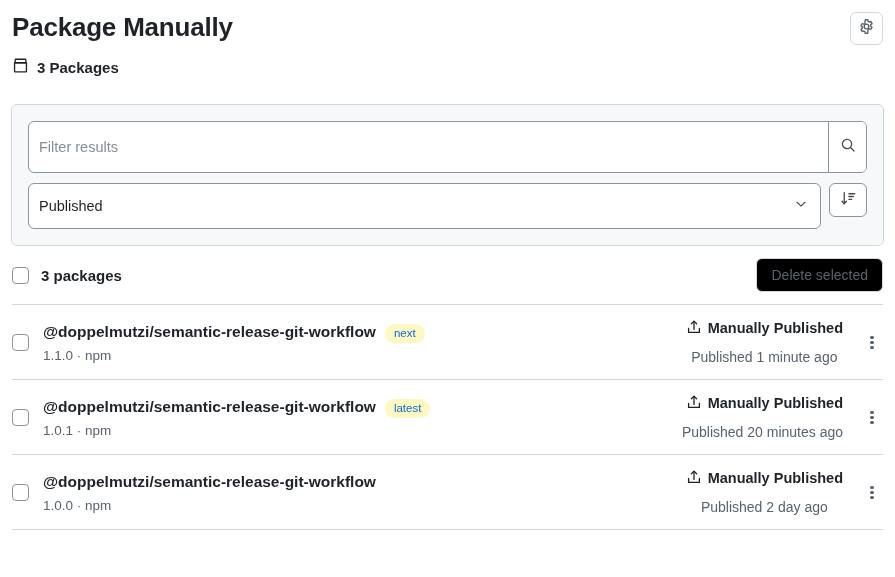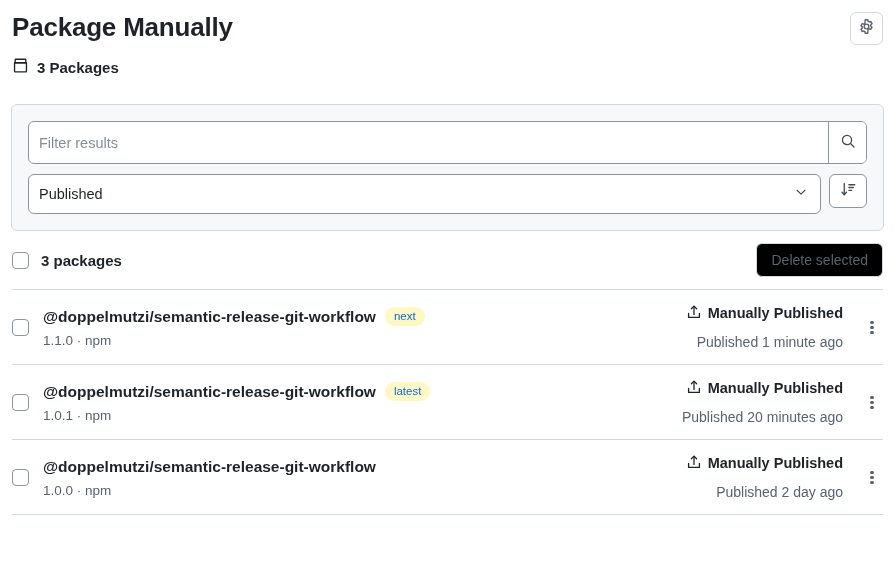--- a/index.html
+++ b/index.html
@@ -73,21 +73,21 @@
   }
   .filter-row {
     display: flex;
     align-items: stretch;
   }
   .filter-row + .filter-row { margin-top: 10px; }
 
   .input-wrap {
     display: flex;
     flex: 1 1 auto;
-    height: 43px;
+    height: 52px;
     border: 1px solid #8c959f;
     border-radius: 6px;
     background: #ffffff;
     overflow: hidden;
   }
   .text-input {
     flex: 1 1 auto;
     border: none;
     outline: none;
     background: transparent;
@@ -106,21 +106,21 @@
     justify-content: center;
     background: #ffffff;
     cursor: pointer;
   }
 
   .select-wrap {
     position: relative;
     display: flex;
     align-items: center;
     flex: 1 1 auto;
-    height: 40px;
+    height: 46px;
     border: 1px solid #8c959f;
     border-radius: 6px;
     background: #ffffff;
     padding: 0 10px;
     cursor: pointer;
   }
   .select-value {
     font-size: 14.5px;
     color: #1f2328;
     flex: 1 1 auto;
@@ -198,21 +198,21 @@
     width: 31px;
     display: flex;
     align-items: center;
   }
   .row-main {
     flex: 1 1 auto;
     min-width: 0;
   }
   .name-line {
     display: flex;
-    align-items: center;
+    align-items: flex-end;
     gap: 9px;
   }
   .pkg-name {
     font-size: 15.5px;
     font-weight: 700;
     color: #1f2328;
     text-decoration: none;
     line-height: 22px;
     cursor: pointer;
   }
@@ -229,21 +229,21 @@
   }
   .meta-line {
     font-size: 13.5px;
     color: #59636e;
     margin-top: 3px;
     line-height: 19px;
   }
 
   .row-right {
     flex: 0 0 auto;
-    text-align: right;
+    text-align: center;
     padding-right: 18px;
   }
   .publish-line {
     display: flex;
     align-items: center;
     justify-content: flex-end;
     gap: 6px;
   }
   .publish-text {
     font-size: 14.5px;

